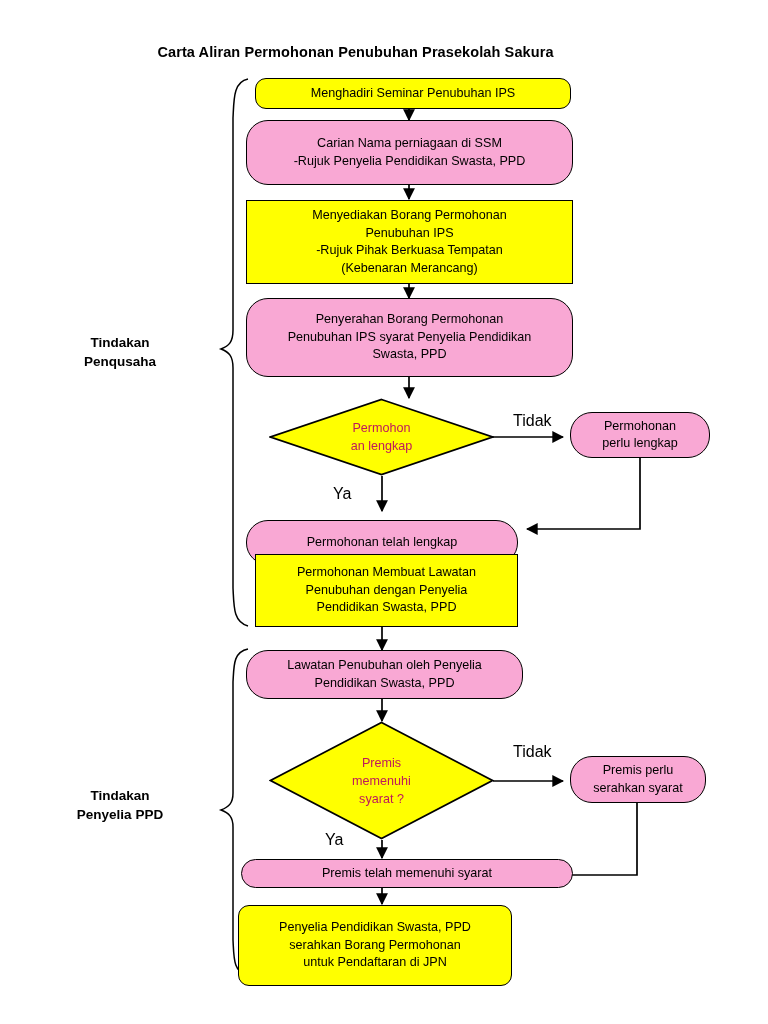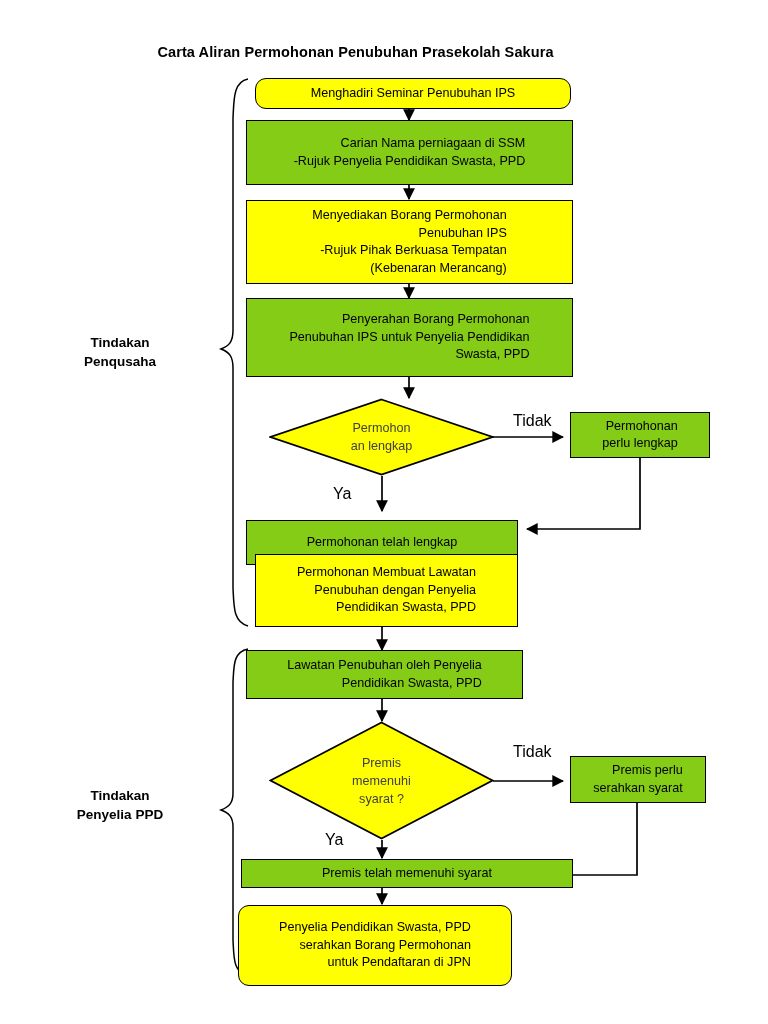--- a/index.html
+++ b/index.html
@@ -43,47 +43,47 @@
   #swim-label-0 { left: 40px; top: 333px; width: 160px; }
   #swim-label-1 { left: 40px; top: 786px; width: 160px; }
 
   .node {
     position: absolute;
     box-sizing: border-box;
     border: 1.6px solid #000000;
     display: flex;
     align-items: center;
     justify-content: center;
-    text-align: right;
+    text-align: center;
     color: #000000;
     font-size: 12.6px;
     line-height: 17.5px;
     white-space: pre-line;
     padding: 0 6px;
   }
   .node.yellow { background: #ffff00; }
-  .node.pink   { background: #84cc16; }
+  .node.pink   { background: #f9a8d4; border-radius: 22px; }
   .node.round  { border-radius: 11px; }
 
   .diamond-wrap {
     position: absolute;
   }
   .diamond-wrap svg { display: block; }
   .diamond-text {
     position: absolute;
     left: 0; top: 0;
     width: 100%;
     height: 100%;
     display: flex;
     align-items: center;
     justify-content: center;
     text-align: center;
     font-size: 12.6px;
     line-height: 18px;
-    color: #404040;
+    color: #be185d;
     white-space: pre-line;
     pointer-events: none;
   }
 
   .edge-label {
     position: absolute;
     font-size: 16px;
     color: #000000;
     white-space: nowrap;
   }
@@ -166,21 +166,21 @@
 
 <div class="node pink" style="left:246px; top:120px; width:327px; height:65px;">Carian Nama perniagaan di SSM
 -Rujuk Penyelia Pendidikan Swasta, PPD</div>
 
 <div class="node yellow" style="left:246px; top:200px; width:327px; height:84px;">Menyediakan Borang Permohonan
 Penubuhan IPS
 -Rujuk Pihak Berkuasa Tempatan
 (Kebenaran Merancang)</div>
 
 <div class="node pink" style="left:246px; top:298px; width:327px; height:79px;">Penyerahan  Borang Permohonan
-Penubuhan IPS untuk Penyelia Pendidikan
+Penubuhan IPS syarat Penyelia Pendidikan
 Swasta, PPD</div>
 
 <div class="diamond-wrap" style="left:269px; top:398px; width:225px; height:78px;">
   <svg width="225" height="78" viewBox="0 0 225 78" xmlns="http://www.w3.org/2000/svg">
     <polygon points="112.5,1.5 223.5,39 112.5,76.5 1.5,39" fill="#ffff00" stroke="#000000" stroke-width="1.7"></polygon>
   </svg>
   <div class="diamond-text">Permohon
 an lengkap</div>
 </div>
 

